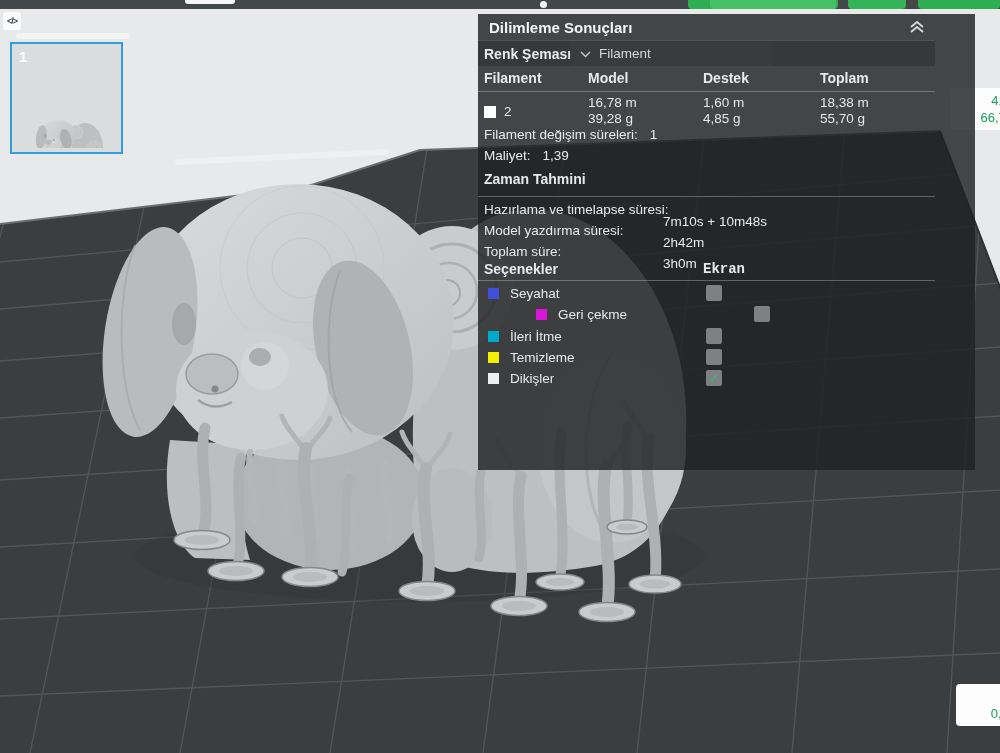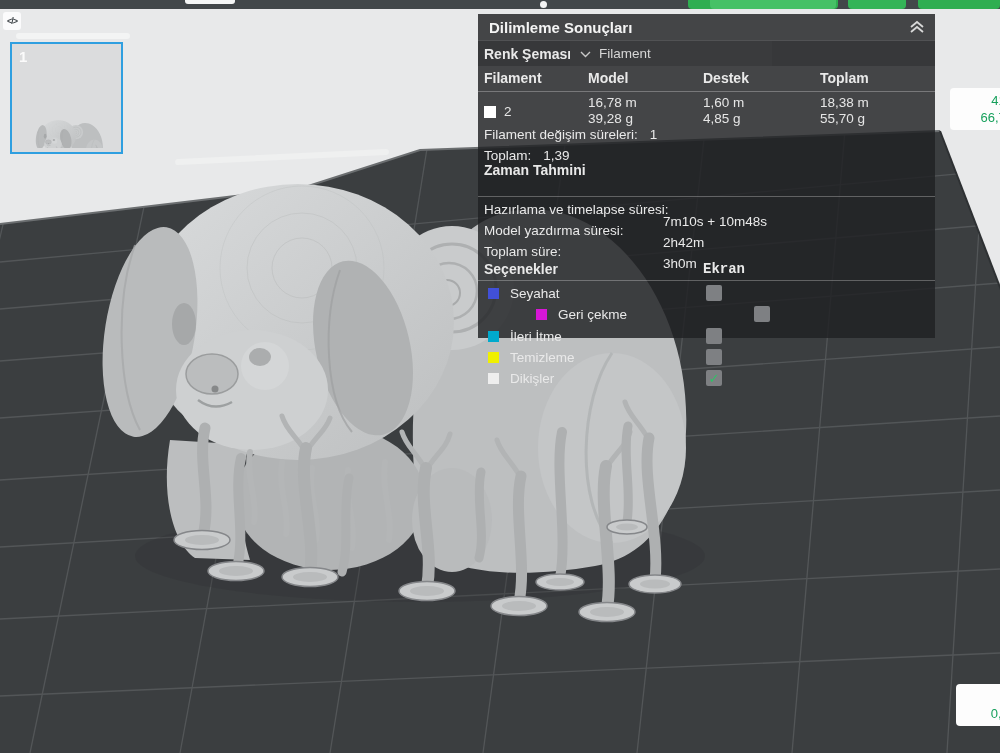--- a/index.html
+++ b/index.html
@@ -26,22 +26,22 @@
     z-index:6;display:flex;align-items:center;justify-content:center;
     font-size:9px;font-weight:bold;color:#41474b;letter-spacing:-1px;}
   .scroll-indicator{position:absolute;left:16px;top:33px;width:114px;height:6px;border-radius:3px;background:#f3f4f4;z-index:6;}
 
   .thumb{position:absolute;left:10px;top:42px;width:109px;height:108px;background:#dbdcdd;
     border:2px solid #2f9fe0;z-index:6;}
   .thumb .idx{position:absolute;left:7px;top:4px;color:#fbfbfb;font-size:15px;font-weight:bold;}
   .thumb svg{position:absolute;left:0;top:0;}
 
   
-  .panel{position:absolute;left:478px;top:14px;width:457px;height:324px;
-    background:rgba(32,33,35,0.82);z-index:10;color:#e9e9e9;font-size:13.5px;}
+  .panel{position:absolute;left:478px;top:14px;width:457px;height:456px;
+    background:rgba(32,33,35,0.82);z-index:10;color:#e9e9e9;font-size:13.5px;padding-left:40px;}
   .panel .row{position:absolute;left:0;width:457px;display:flex;align-items:center;}
   .p-title{top:0;height:26px;border-bottom:1px solid rgba(255,255,255,0.07);}
   .p-title .t{margin-left:11px;font-size:15px;font-weight:bold;color:#f4f4f4;}
   .collapse{position:absolute;right:10px;top:6px;width:16px;height:14px;cursor:pointer;}
   .scheme{top:27px;height:25px;background:rgba(0,0,0,0.18);}
   .scheme .lbl{margin-left:6px;font-size:14px;font-weight:bold;}
   .dropdown{position:absolute;left:92px;top:0;width:202px;height:25px;background:#3a3b3d;
     display:flex;align-items:center;color:#d6d6d6;}
   .dropdown svg{margin:2px 8px 0 10px;}
   .thead{top:54px;height:20px;font-weight:bold;font-size:14px;}
@@ -49,21 +49,21 @@
   .col3{position:absolute;left:225px;} .col4{position:absolute;left:342px;}
   .sep{position:absolute;left:0;width:457px;height:1px;background:rgba(255,255,255,0.28);}
   .sep1{top:77px;} .sep2{top:182px;} .sep3{top:266px;}
   .drow{top:81px;height:32px;align-items:flex-start;line-height:16px;font-size:13.5px;color:#e6e6e6;}
   .fil-id{display:flex;align-items:center;gap:8px;margin-top:1px;}
   .swatch{width:12px;height:12px;display:inline-block;}
   .kv{height:21px;}
   .kv .k{margin-left:6px;} .kv .v{margin-left:12px;}
   .r-change{top:110px;} .r-cost{top:131px;}
   .sec-title{height:22px;font-weight:bold;font-size:14px;}
-  .t-time{top:145px;} .t-opts{top:244px;}
+  .t-time{top:154px;} .t-opts{top:244px;}
   .t-opts .c2{position:absolute;left:225px;font-family:Liberation Mono, monospace;}
   .trow .k{position:absolute;left:6px;} .trow .v{position:absolute;left:185px;margin-top:24px;}
   .tr0{top:185px;height:21px;} .tr1{top:206px;height:21px;} .tr2{top:227px;height:21px;}
   .orow{height:21px;text-align:center;}
   .orow .osw{position:absolute;left:10px;width:11px;height:11px;}
   .orow .olbl{position:absolute;left:32px;}
   .orow .chk{position:absolute;left:228px;top:2px;width:16px;height:16px;background:#7e8083;border-radius:2px;
     display:flex;align-items:center;justify-content:center;color:#2fc266;font-size:13px;font-weight:bold;}
   .or0{top:269px;} .or1{top:290px;margin-left:48px;} .or2{top:312px;} .or3{top:333px;} .or4{top:354px;}
 
@@ -290,21 +290,21 @@
       <div>18,38 m</div>
       <div>55,70 g</div>
     </span>
   </div>
 
   <div class="row kv r-change">
     <span class="k">Filament değişim süreleri:</span>
     <span class="v">1</span>
   </div>
   <div class="row kv r-cost">
-    <span class="k">Toplam:</span>
+    <span class="k">Maliyet:</span>
     <span class="v">1,39</span>
   </div>
 
   <div class="row sec-title t-time">
     <span class="col1">Zaman Tahmini</span>
   </div>
   <div class="sep sep2"></div>
 
   <div class="row trow tr0">
     <span class="k">Hazırlama ve timelapse süresi:</span>

